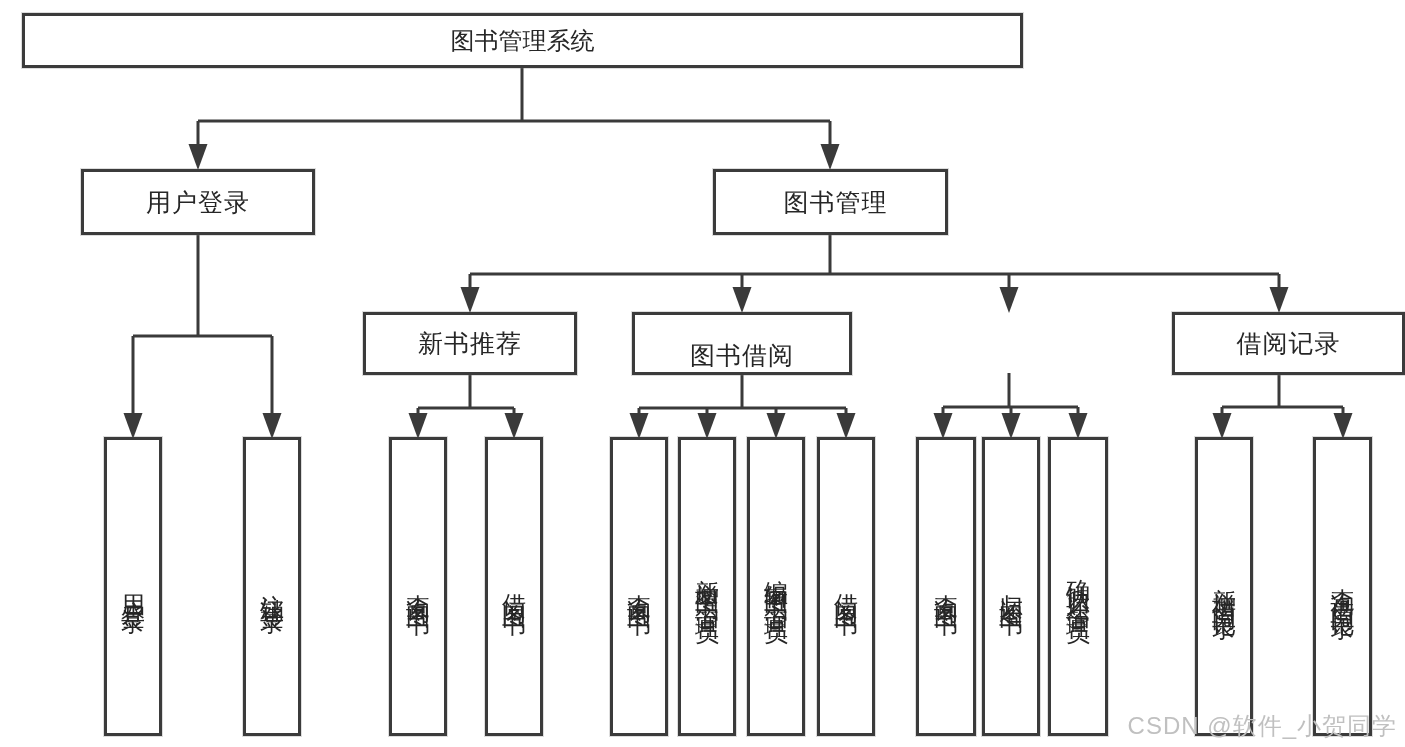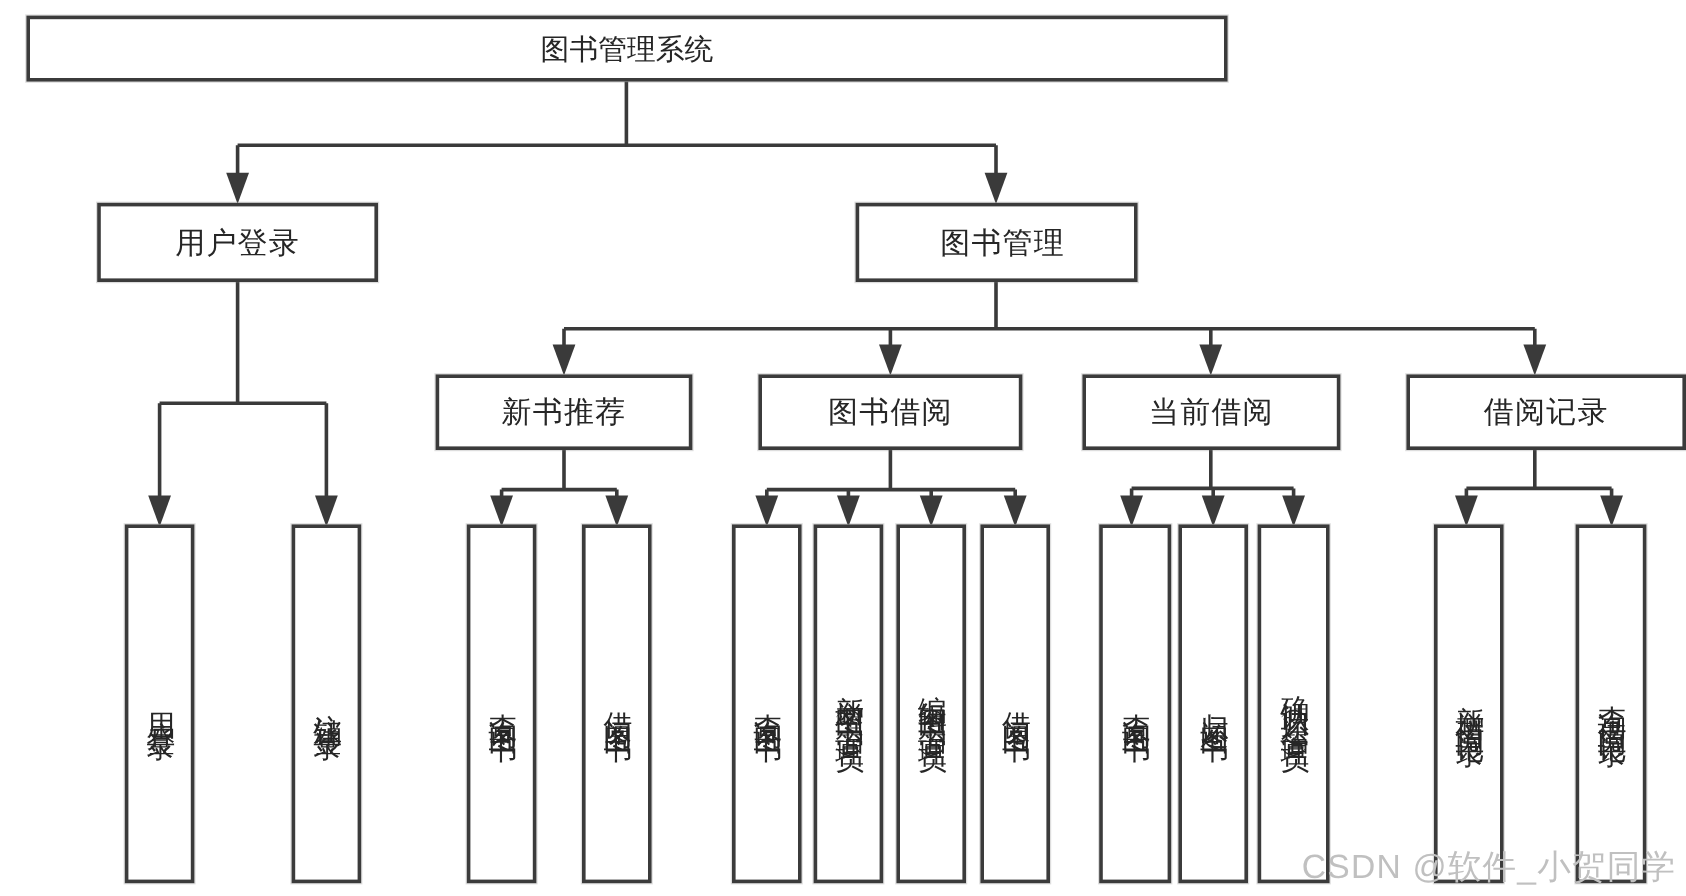--- a/index.html
+++ b/index.html
@@ -25,21 +25,21 @@
   .leaf-node{top:437px;height:299px;width:58px;font-size:24px;}
   .leaf-node .v-text{
     writing-mode:vertical-lr;
     text-orientation:mixed;
     letter-spacing:6px;
     line-height:1;
   }
   .watermark{
     position:absolute;
     right:8px;bottom:5px;
-    font-size:28px;
+    font-size:24px;
     color:#c0c0c0;
     letter-spacing:1px;
     white-space:nowrap;
     text-align:right;
   }
   .line{stroke:#3a3a3a;stroke-width:3;fill:none;}
   .arrow{fill:#3a3a3a;stroke:none;}
 </style>
 </head>
 <body>
@@ -103,25 +103,22 @@
   <div class="node h-node" style="left:81px;top:169px;width:234px;height:66px;">
     <span>用户登录</span>
   </div>
   <div class="node h-node" style="left:713px;top:169px;width:235px;height:66px;padding-left:10px;">
     <span>图书管理</span>
   </div>
 
   <div class="node h-node" style="left:363px;top:312px;width:214px;height:63px;">
     <span>新书推荐</span>
   </div>
-  <div class="node h-node" style="left:632px;top:312px;width:220px;height:63px;">
+  <div class="node h-node" style="left:632px;top:312px;width:220px;height:63px;align-items:flex-end;">
     <span>图书借阅</span>
-  </div>
-  <div class="node h-node" style="left:902px;top:312px;width:215px;height:63px;">
-    <span>当前借阅</span>
   </div>
   <div class="node h-node" style="left:1172px;top:312px;width:233px;height:63px;">
     <span>借阅记录</span>
   </div>
 
   <div class="node leaf-node" style="left:104px;">
     <span class="v-text">用户登录</span>
   </div>
   <div class="node leaf-node" style="left:243px;">
     <span class="v-text">注销登录</span>

